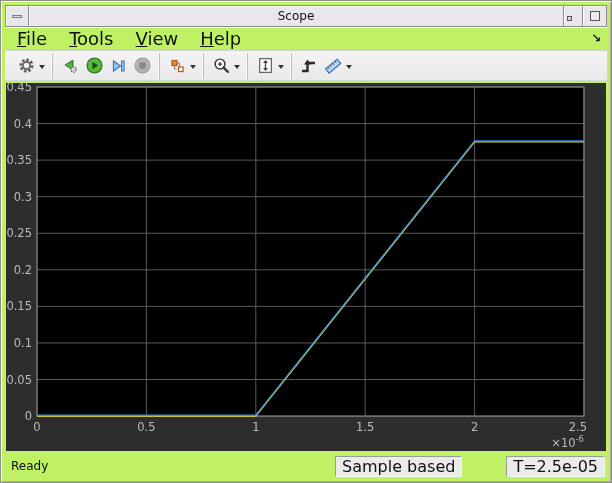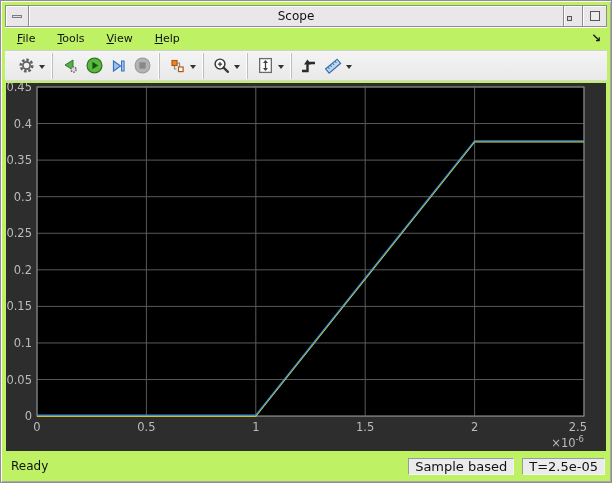--- a/index.html
+++ b/index.html
@@ -33,21 +33,21 @@
 
   
   .menubar {
     height:24px; flex:0 0 24px;
     display:flex; align-items:center;
     border-bottom:1px solid #cfcfcf;
     box-shadow: inset 0 1px 0 #ffffff;
     padding:0 4px; position:relative;
   }
   .menu-item {
-    font-size:11px; color:#111; padding:2px 8px; margin-right:6px; cursor:default;
+    font-size:18px; color:#111; padding:2px 8px; margin-right:6px; cursor:default;
   }
   .menu-item u { text-decoration:underline; }
   .menu-dock-arrow {
     position:absolute; right:6px; top:4px; font-size:12px; font-weight:bold; color:#1a1a1a;
   }
 
   
   .toolbar {
     height:30px; flex:0 0 30px;
     display:flex; align-items:center;
@@ -75,27 +75,27 @@
     background:#2D2D2D;
     position:relative; overflow:hidden;
   }
   .plot-wrap svg { position:absolute; inset:0; }
 
   
   .statusbar {
     height:24px; flex:0 0 24px;
     display:flex; align-items:center;
     font-size:12px; color:#111;
-    padding:0 2px; margin-top:1px;
+    padding:0 2px; margin-top:1px;gap:24px;
   }
   .status-ready { flex:1; padding-left:4px; }
   .status-box {
     border:1px solid; border-color:#9a9a9a #f5f5f5 #f5f5f5 #9a9a9a;
-    background:#ECEBEC; padding:0 6px; margin-left:8px;
-    font-size:13px; white-space:nowrap;
+    background:#ECEBEC; padding:0 6px; margin-left:20px;
+    font-size:16px; white-space:nowrap;
   }
   .status-box.sample { min-width:86px; }
   .status-box.time { min-width:66px; }
 </style>
 </head>
 <body>
 
 <div class="window">
 
   <div class="titlebar">

